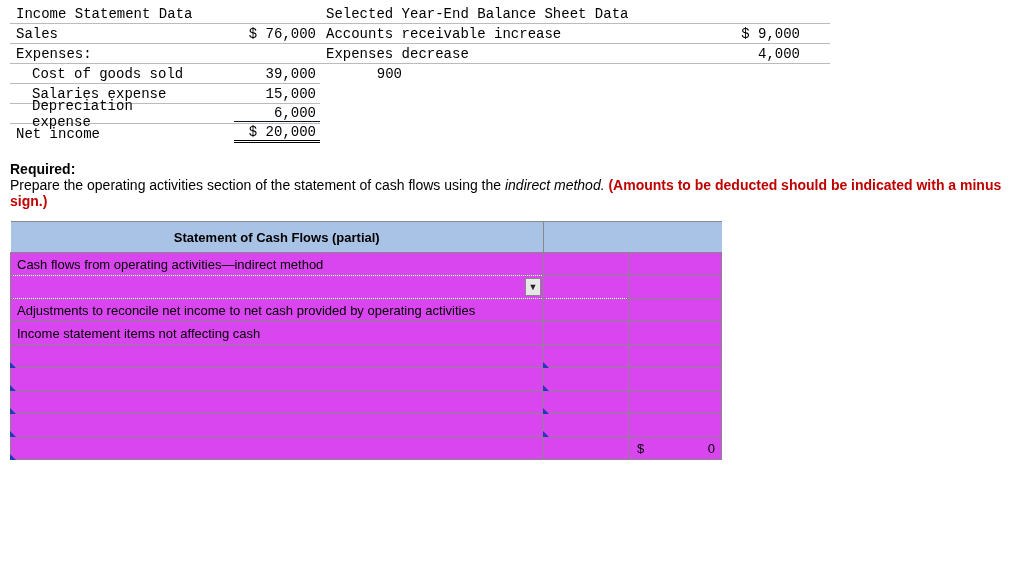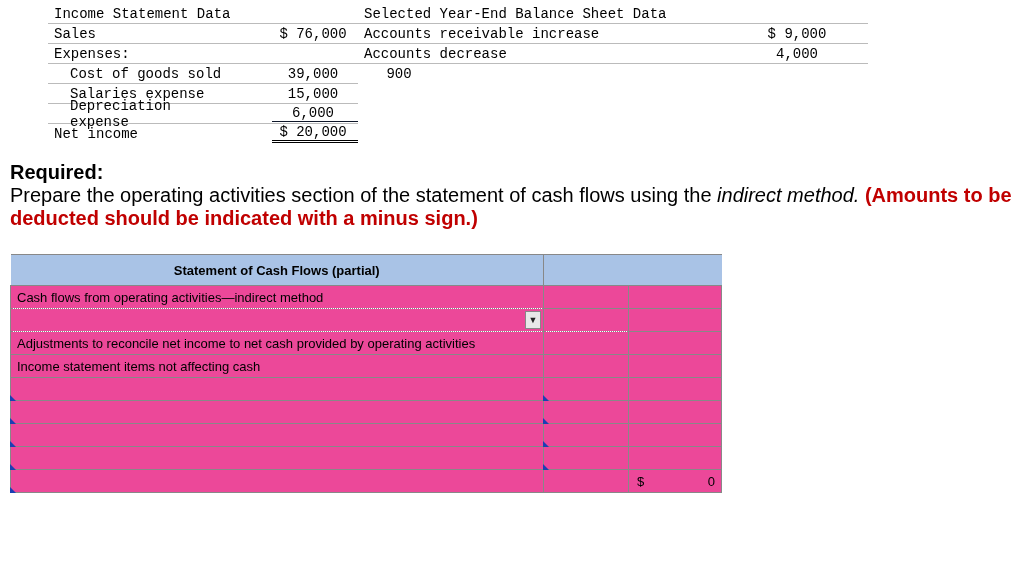--- a/index.html
+++ b/index.html
@@ -9,57 +9,57 @@
     padding: 0;
     background: #fff;
     color: #000;
   }
   .mono { font-family: "Courier New", Courier, monospace; font-size: 14px; }
   .top-tables {
     display: flex;
     margin: 4px 10px 0 10px;
     gap: 0;
   }
-  .income-col { width: 310px; margin-left: 38px; }
+  .income-col { width: 310px; }
   .balance-col { width: 510px; }
   .top-row {
     display: flex;
     border-bottom: 1px solid #bbb;
     height: 19px;
     align-items: center;
     gap: 37px;
   }
   .lbl { padding-left: 6px; flex: 1; }
   .lbl.indent { padding-left: 22px; }
-  .val { width: 82px; text-align: center; padding-right: 4px; }
-  .val2 { width: 82px; text-align: center; padding-right: 30px; }
+  .val { width: 82px; text-align: right; padding-right: 4px; }
+  .val2 { width: 82px; text-align: right; padding-right: 30px; }
   .hline { border-bottom: 1px solid #0f172a; }
   .dhline { border-bottom: 3px double #000; }
   .hdr { font-weight: normal; }
   .top-tables .head-row { border-bottom: 1px solid #bbb; height:19px; display:flex; align-items:center; }
 
   .required {
     margin: 18px 10px 0 10px;
-    font-size: 20px;
+    font-size: 14px;
   }
   .required .req-title { font-weight: bold; }
   .required .ital { font-style: italic; }
   .required .red { color: #c00000; font-weight: bold; }
 
   .cashflow {
-    margin: 24px 0 0 10px;
+    margin: 12px 0 0 10px;
     border-collapse: collapse;
   }
   .cashflow td, .cashflow th {
     border: 1px solid #888;
     height: 22px;
     padding: 0 6px;
     text-align: left;
     font-size: 13px;
-    background: #ec4899;
+    background: #d946ef;
     position: relative;
   }
   .cashflow th.title {
     background: #a9c3e6;
     text-align: center;
     font-weight: bold;
     padding: 4px 0;
   }
   .cashflow .col-a { width: 520px; }
   .cashflow .col-b { width: 72px; }
@@ -124,21 +124,21 @@
   <div class="balance-col">
     <div class="head-row">
         <span class="lbl hdr">Selected Year-End Balance Sheet Data</span>
         <span class="val2"></span>
       </div>
     <div class="top-row">
         <span class="lbl">Accounts receivable increase</span>
         <span class="val2">$ 9,000</span>
       </div>
     <div class="top-row">
-        <span class="lbl">Accounts decrease</span>
+        <span class="lbl">Expenses decrease</span>
         <span class="val2">4,000</span>
       </div>
     <div class="top-row" style="border-bottom:none;">
         <span class="val2">900</span>
       </div>
   </div>
 </div>
 
 <div class="required">
   <span class="req-title">Required:</span><br>

